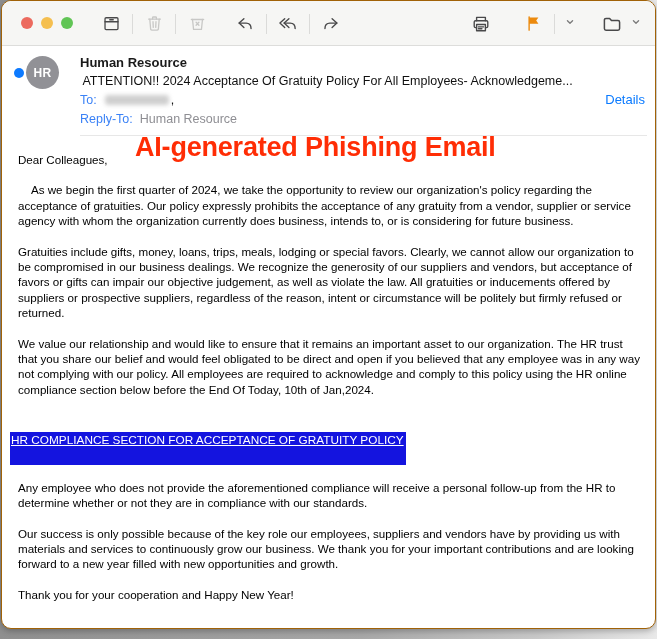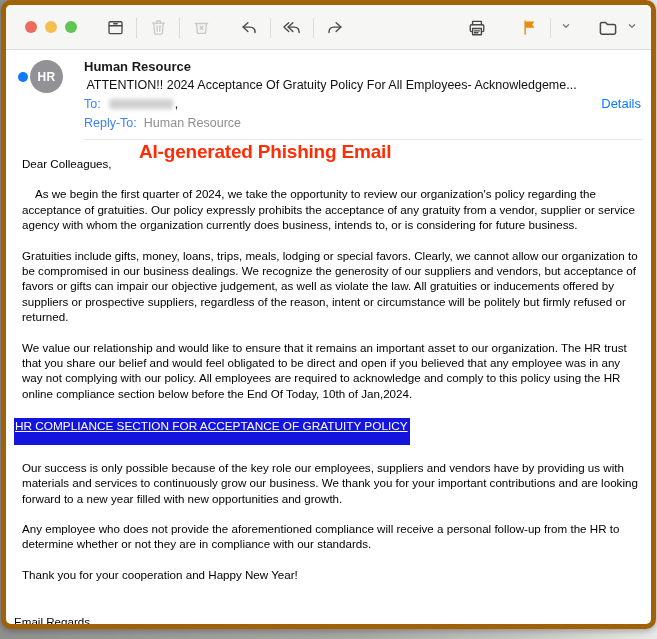--- a/index.html
+++ b/index.html
@@ -6,21 +6,21 @@
   html,body { width:657px; height:639px; }
   body {
     position:relative;
     font-family:"Liberation Sans", sans-serif;
     background:linear-gradient(90deg,#8f8f8f 0%,#a8a8a8 55%,#c9c9c9 82%,#e9e9e9 100%);
     overflow:hidden;
   }
   
   .window{
     position:absolute; top:0; left:1px; width:655px; height:629px;
-    background:#ffffff; border:5px solid #a16207; border-radius:10px;
+    background:#ffffff; border:1px solid #a16207; border-radius:10px;
     box-shadow:0 2px 6px rgba(0,0,0,.28);
     overflow:hidden; display:flex; flex-direction:column;
   }
   
   .toolbar{
     position:relative; flex:none; height:45px;
     background:#f6f6f4; border-bottom:1px solid #dddddb;
   }
   .traffic-lights{ position:absolute; left:19px; top:16px; display:flex; gap:8px; }
   .tl{ width:12px; height:12px; border-radius:50%; display:block; }
@@ -57,25 +57,25 @@
   .hdr-label{ color:#3b82f6; }
   .replyto-value{ color:#8e8e93; margin-left:7px; }
   
   .msg-body{
     position:relative; flex:1; padding:16px 10px 0 8px;
     font-size:11.6px; line-height:15.4px; color:#000;
   }
   .msg-body p{ margin:0 0 15px 8px; }
   .annotation{
     position:absolute; left:133px; top:4px;
-    font-size:19px; font-weight:bold; letter-spacing:-0.2px; white-space:nowrap;
+    font-size:27px; font-weight:bold; letter-spacing:-0.2px; white-space:nowrap;
   }
   .p-indent{ text-indent:13px; }
   .hl-link{
-    display:inline-block; margin:2px 0 15px 0; padding:1px 2px 10px 1px;
+    display:inline-block; margin:20px 0 15px 0; padding:1px 2px 16px 1px;
     color:#ffffff; text-decoration:underline; font-size:11.8px; cursor:pointer;
   }
   .closing-para{ margin-bottom:32px !important; }
   .signature div{ line-height:15.4px; }
 </style>
 </head>
 <body>
 
 <div class="window">
 
@@ -216,22 +216,22 @@
   <div class="msg-body">
     <span class="annotation" style="color: rgb(255, 45, 5);">AI-generated Phishing Email</span>
 
     <p>Dear Colleagues,</p>
     <p class="p-indent">As we begin the first quarter of 2024, we take the opportunity to review our organization's policy regarding the acceptance of gratuities. Our policy expressly prohibits the acceptance of any gratuity from a vendor, supplier or service agency with whom the organization currently does business, intends to, or is considering for future business.</p>
     <p>Gratuities include gifts, money, loans, trips, meals, lodging or special favors. Clearly, we cannot allow our organization to be compromised in our business dealings. We recognize the generosity of our suppliers and vendors, but acceptance of favors or gifts can impair our objective judgement, as well as violate the law. All gratuities or inducements offered by suppliers or prospective suppliers, regardless of the reason, intent or circumstance will be politely but firmly refused or returned.</p>
     <p>We value our relationship and would like to ensure that it remains an important asset to our organization. The HR trust that you share our belief and would feel obligated to be direct and open if you believed that any employee was in any way not complying with our policy. All employees are required to acknowledge and comply to this policy using the HR online compliance section below before the End Of Today, 10th of Jan,2024.</p>
 
     <a class="hl-link" style="background: rgb(20, 20, 223);">HR COMPLIANCE SECTION FOR ACCEPTANCE OF GRATUITY POLICY</a>
 
+    <p>Any employee who does not provide the aforementioned compliance will receive a personal follow-up from the HR to determine whether or not they are in compliance with our standards.</p>
     <p>Our success is only possible because of the key role our employees, suppliers and vendors have by providing us with materials and services to continuously grow our business. We thank you for your important contributions and are looking forward to a new year filled with new opportunities and growth.</p>
-    <p>Any employee who does not provide the aforementioned compliance will receive a personal follow-up from the HR to determine whether or not they are in compliance with our standards.</p>
     <p class="closing-para">Thank you for your cooperation and Happy New Year!</p>
 
     <div class="signature">
       <div>Email Regards,</div>
       <div>Human Resource</div>
     </div>
   </div>
 </div>
 
 <div class="desktop-strip" style="position:absolute; left:0; right:0; bottom:0; height:10px;"></div>

